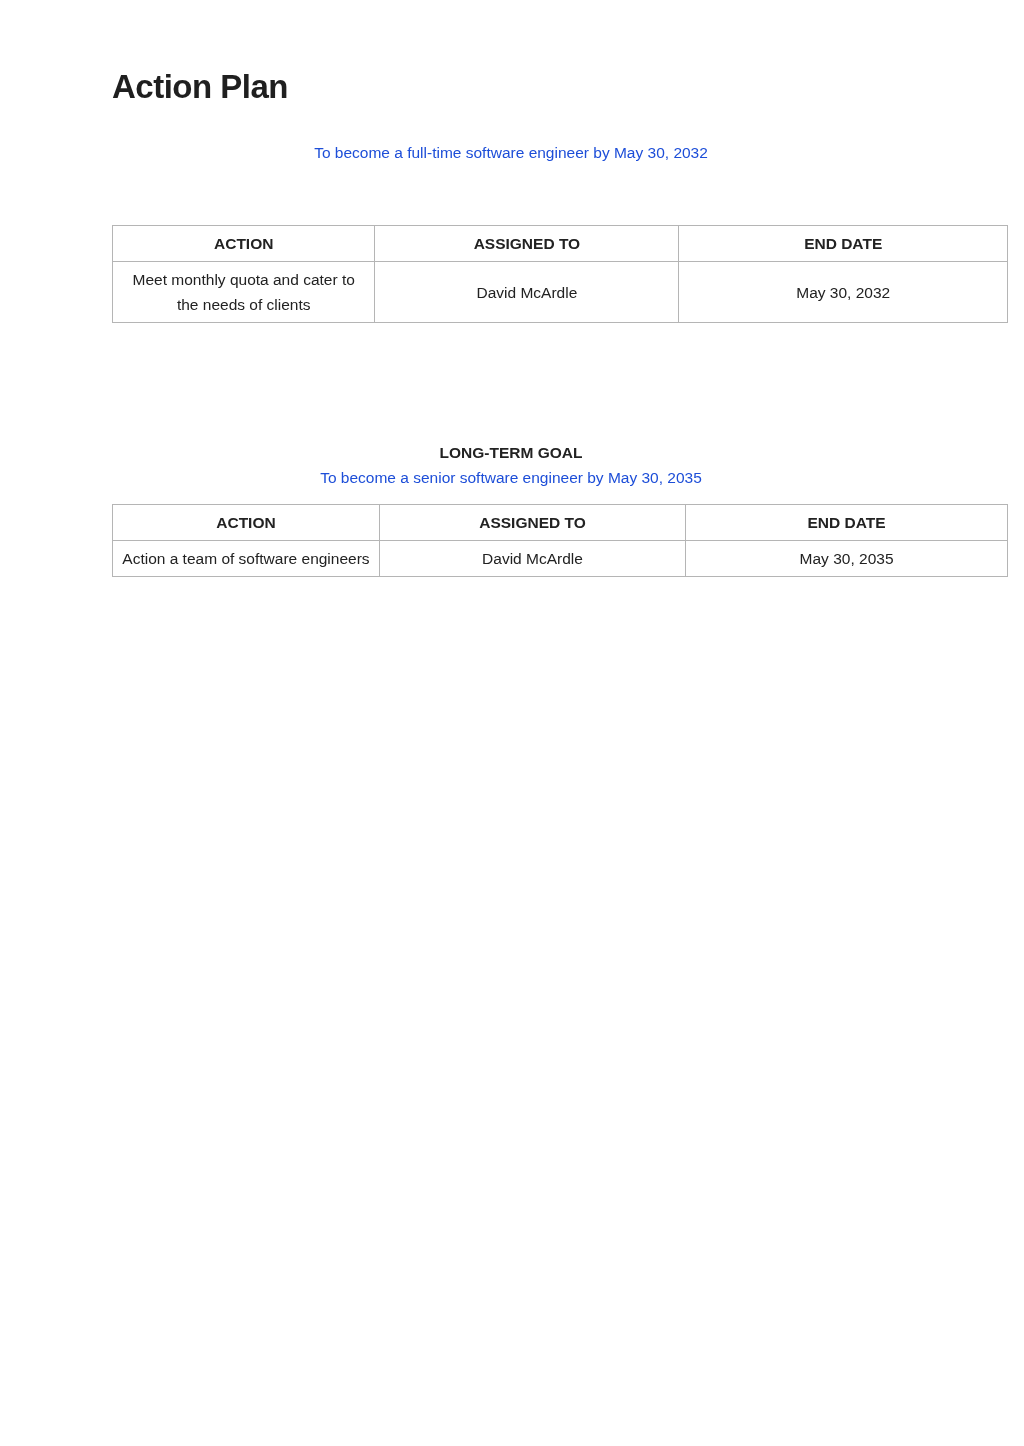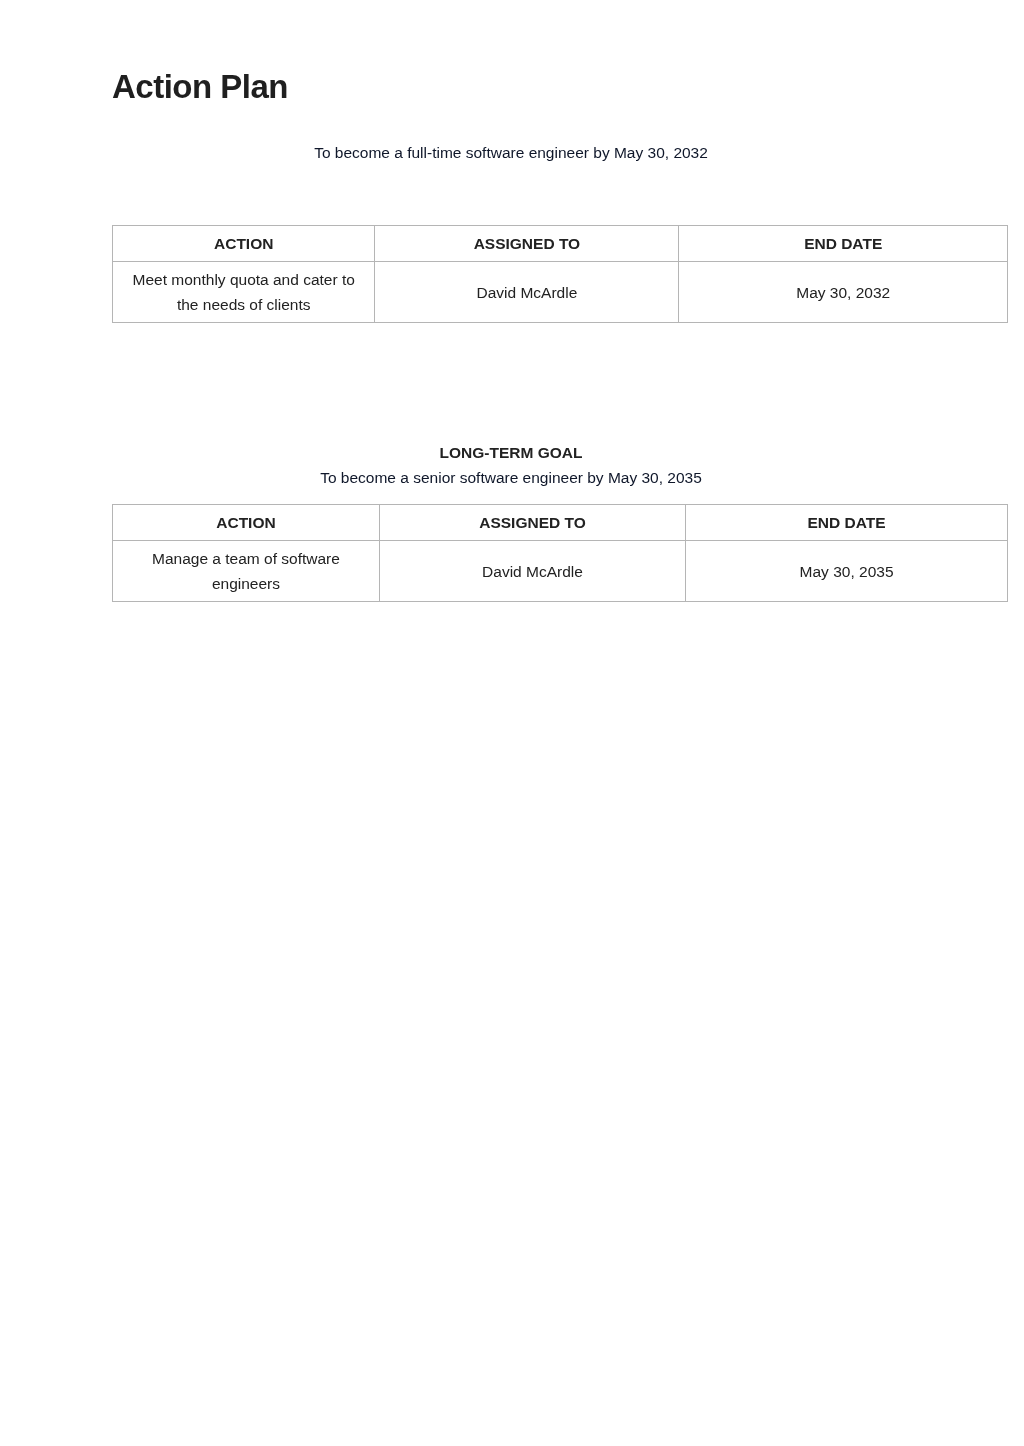--- a/index.html
+++ b/index.html
@@ -1,21 +1,21 @@
 <!DOCTYPE html>
 <html><head>
 <meta charset="utf-8">
 <style>
   html, body { margin: 0; padding: 0; background: #ffffff; }
   body { width: 1024px; height: 1446px; position: relative; font-family: "Liberation Sans", sans-serif; color: #222222; }
   .page { position: absolute; left: 112px; top: 0; width: 798px; }
   h1 { position: absolute; top: 68px; left: 0; margin: 0; font-size: 33px; font-weight: bold; color: #1f1f1f; letter-spacing: -0.5px; }
   .goal { position: absolute; left: 0; width: 798px; text-align: center; }
   .goal-title { font-size: 15.5px; font-weight: bold; color: #222; line-height: 24px; }
-  .goal-desc { font-size: 15.5px; color: #0f172a; line-height: 26px; }
+  .goal-desc { font-size: 15.5px; color: #1d4ed8; line-height: 26px; }
   table { position: absolute; left: 0; width: 896px; border-collapse: collapse; font-size: 15.5px; }
   th, td { border: 1px solid #b5b5b5; text-align: center; vertical-align: middle; padding: 5px 8px; line-height: 25px; color: #222; }
   th { font-weight: bold; height: 25px; }
 </style>
 </head>
 <body>
 
 <div class="page">
   <h1>Action Plan</h1>
 
@@ -58,19 +58,19 @@
       </colgroup>
     <thead>
       <tr>
         <th>ACTION</th>
         <th>ASSIGNED TO</th>
         <th>END DATE</th>
       </tr>
     </thead>
     <tbody>
       <tr>
-        <td>Manage a team of software engineers</td>
+        <td>Action a team of software engineers</td>
         <td>David McArdle</td>
         <td>May 30, 2035</td>
       </tr>
     </tbody>
   </table>
 </div>
 
 </body></html>

